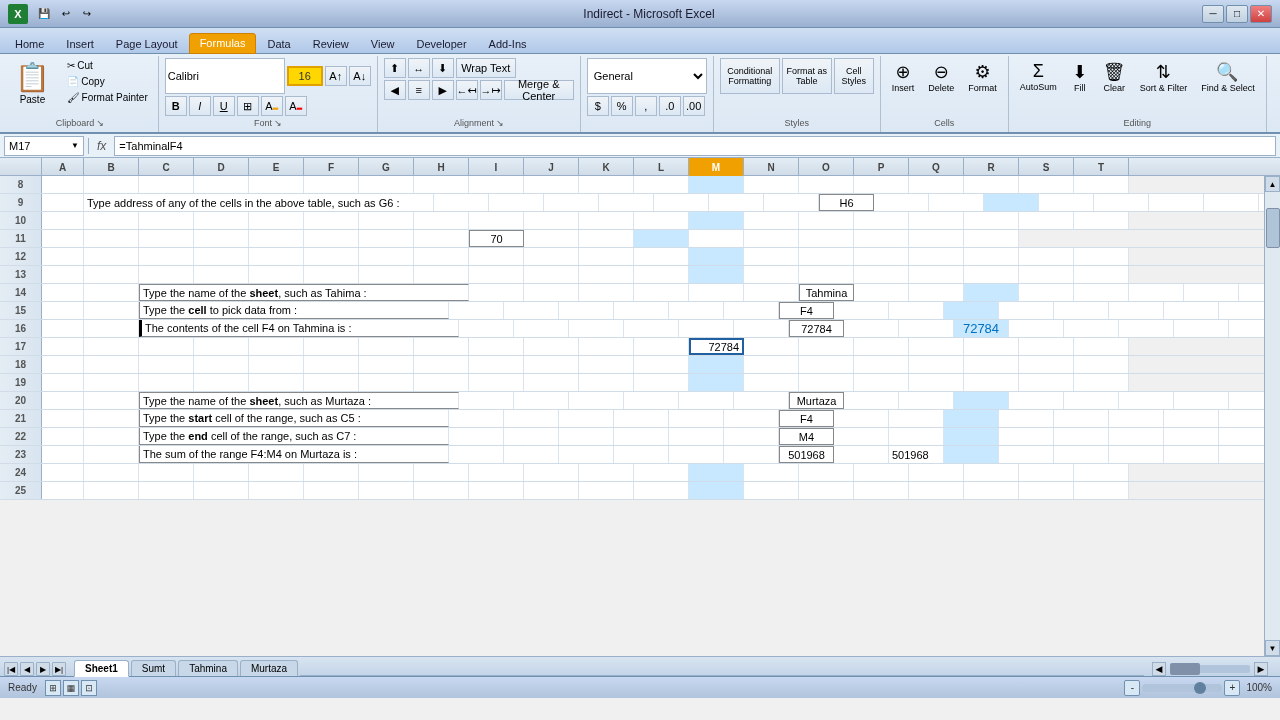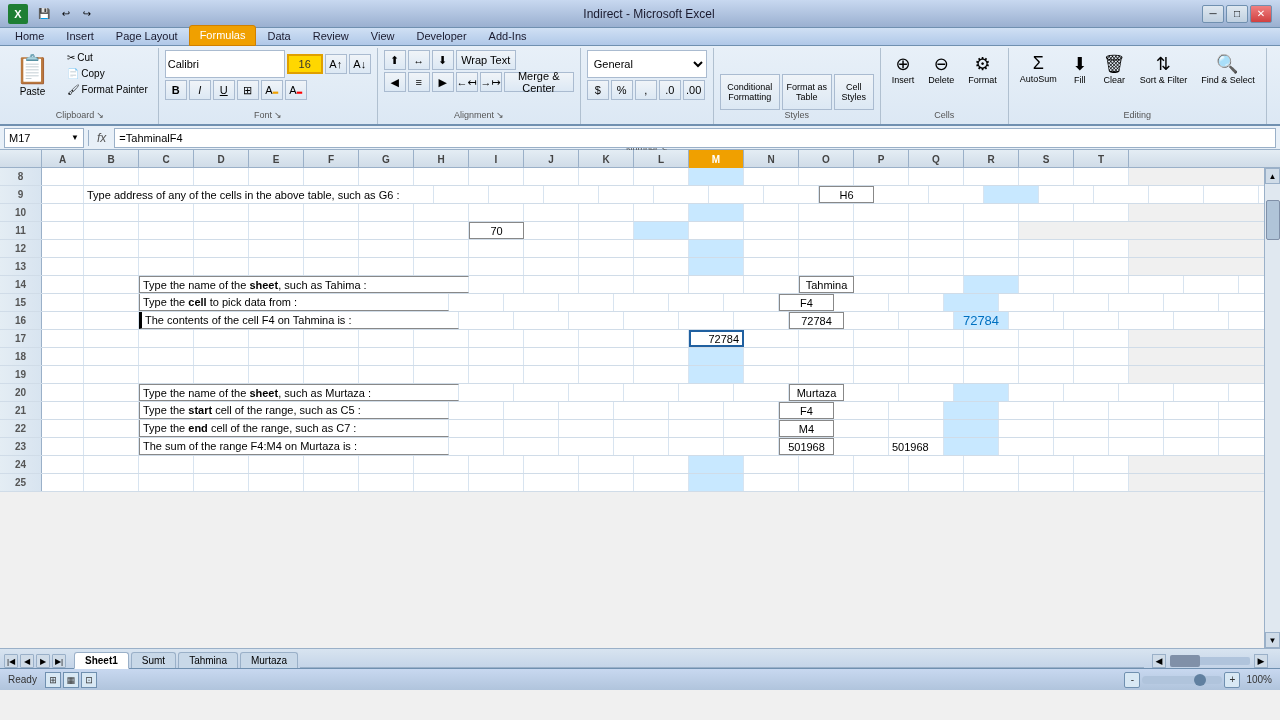--- a/index.html
+++ b/index.html
@@ -23,21 +23,21 @@
       border: 1px solid #7090b0; border-radius: 2px; font-size: 10px;
       display: flex; align-items: center; justify-content: center; cursor: pointer;
     }
     .title-btn.close { background: linear-gradient(to bottom, #f08080, #d04040); color: white; }
     .excel-icon { width: 20px; height: 20px; background: #1e7e34; color: white; font-size: 11px; font-weight: bold; display: flex; align-items: center; justify-content: center; border-radius: 2px; }
     .qa-btn { width: 18px; height: 18px; border: 1px solid transparent; border-radius: 2px; display: flex; align-items: center; justify-content: center; cursor: pointer; font-size: 10px; }
 
     
     .ribbon-tabs {
       background: linear-gradient(to bottom, #d0e0f4, #b0c8e8);
-      height: 18px;
+      height: 26px;
       display: flex;
       align-items: flex-end;
       padding: 0 4px;
       border-bottom: 1px solid #7090b0;
     }
     .ribbon-tab {
       padding: 3px 10px;
       font-size: 11px;
       cursor: pointer;
       border: 1px solid transparent;
@@ -109,21 +109,21 @@
     .clipboard-group { min-width: 90px; }
     .paste-btn { display: flex; flex-direction: column; align-items: center; padding: 2px 6px; cursor: pointer; border: 1px solid transparent; border-radius: 2px; }
     .paste-icon { font-size: 28px; color: #2060a0; }
     .small-btns { display: flex; flex-direction: column; gap: 1px; margin-left: 4px; }
 
     
     .font-controls { display: flex; flex-direction: column; gap: 2px; }
     .font-row1 { display: flex; gap: 2px; align-items: center; }
     .font-row2 { display: flex; gap: 2px; align-items: center; }
     .font-select {
-      height: 28px; font-size: 11px; border: 1px solid #aabbd0; background: white;
+      height: 36px; font-size: 11px; border: 1px solid #aabbd0; background: white;
       padding: 0 2px; min-width: 120px;
     }
     .font-size-input {
       width: 36px; height: 20px; border: 1px solid #aabbd0; background: white;
       font-size: 11px; text-align: center; padding: 0 2px;
     }
     .font-btn {
       width: 22px; height: 20px; border: 1px solid #aabbd0; background: linear-gradient(to bottom, #f0f4f8, #dce8f4);
       cursor: pointer; font-size: 11px; display: flex; align-items: center; justify-content: center;
     }
@@ -421,21 +421,21 @@
         <button class="font-btn">.00</button>
       </div>
     </div>
     <div class="ribbon-group-label">
       <span>Number</span>
       <span style="cursor:pointer;">↘</span>
     </div>
   </div>
 
   <div class="ribbon-group" style="min-width:120px;">
-    <div class="ribbon-group-content" style="flex-direction:column;gap:2px;justify-content:flex-end;">
+    <div class="ribbon-group-content" style="flex-direction:column;gap:2px;">
       <div style="display:flex;gap:2px;">
         <button class="font-btn" style="width:60px;height:36px;font-size:9px;">Conditional Formatting</button>
         <button class="font-btn" style="width:50px;height:36px;font-size:9px;">Format as Table</button>
         <button class="font-btn" style="width:40px;height:36px;font-size:9px;">Cell Styles</button>
       </div>
     </div>
     <div class="ribbon-group-label">
       <span>Styles</span>
     </div>
   </div>

